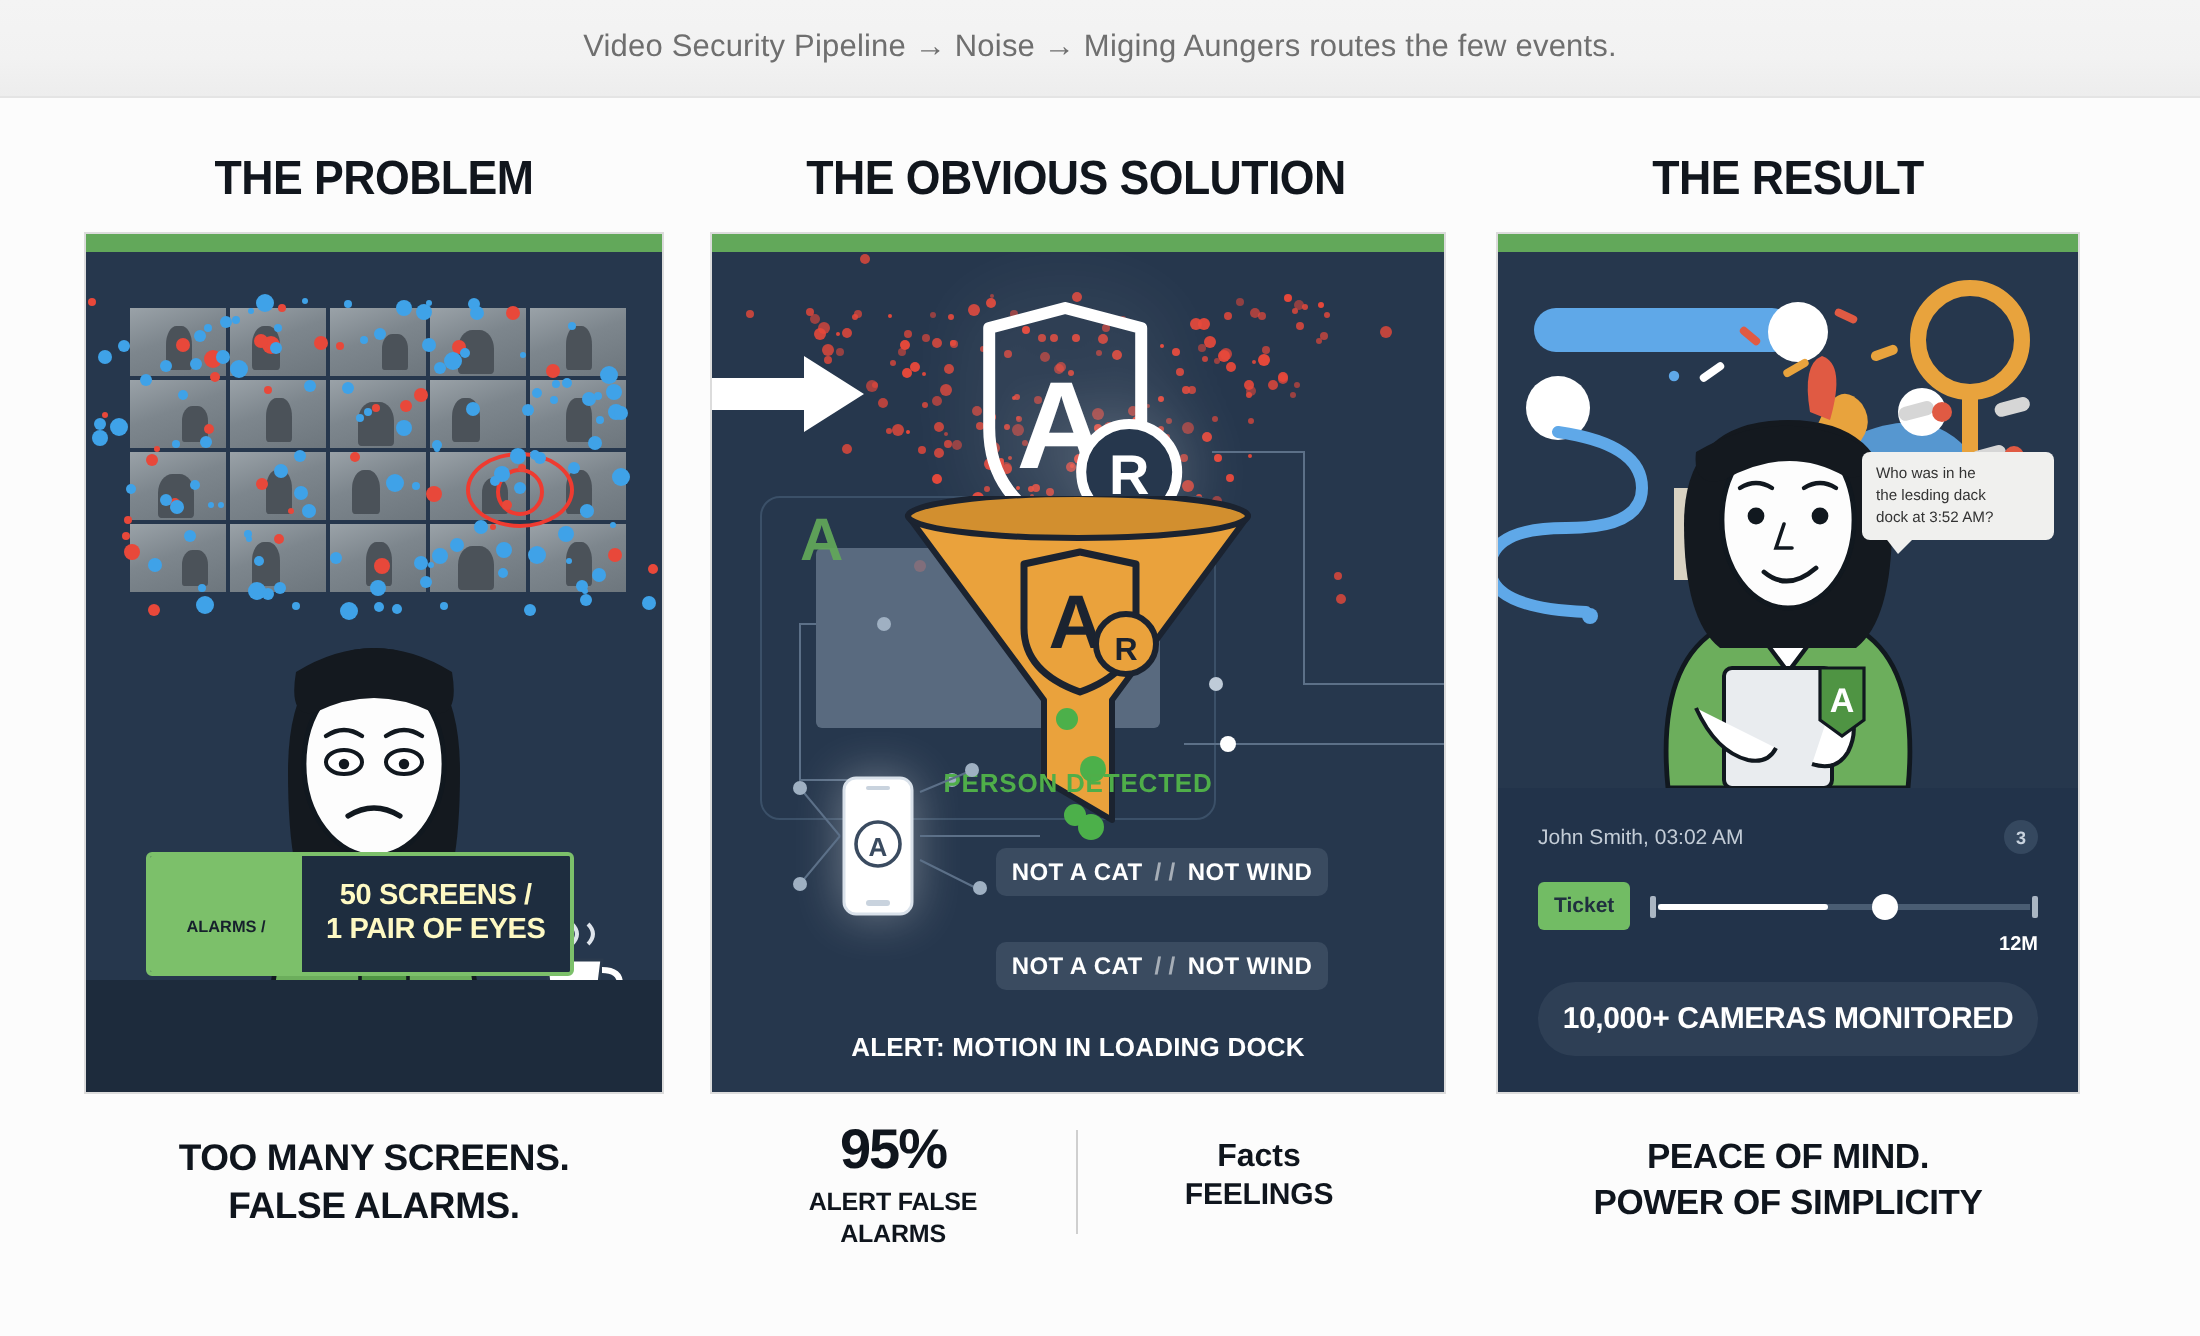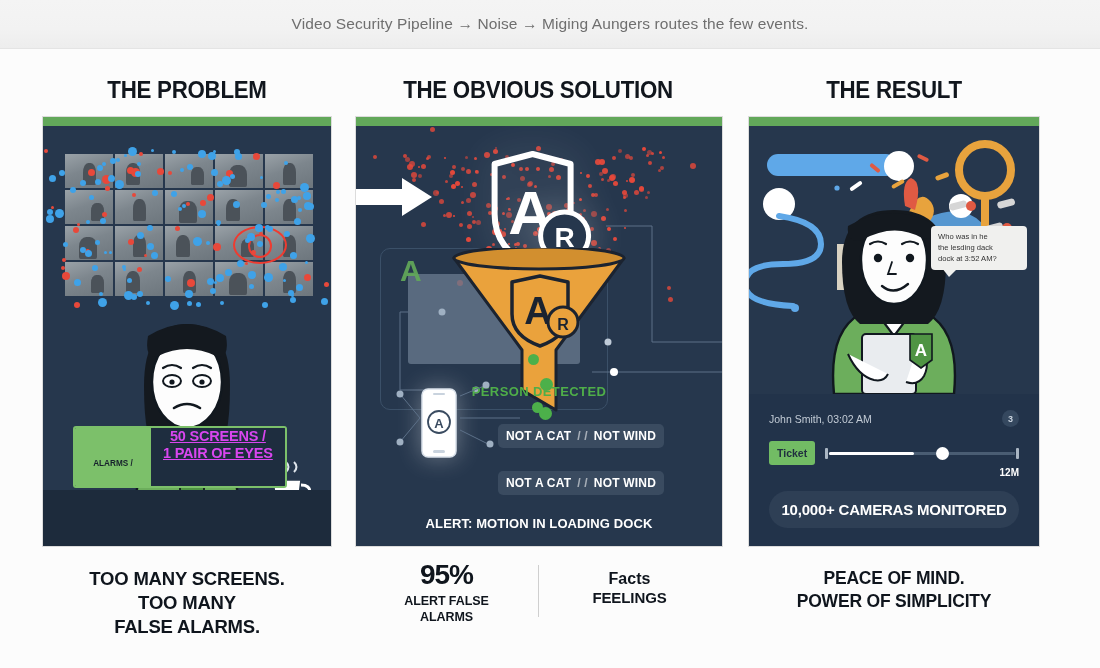--- a/index.html
+++ b/index.html
@@ -180,31 +180,30 @@
   }
   .stat-badge-num .sm {
     font-size: 8.2px;
     font-weight: bold;
     line-height: 1.12;
     text-align: center;
     margin-top: 1px;
   }
   .stat-badge-text {
     display: flex;
-    align-items: flex-start;
+    align-items: center;
     justify-content: center;
-    color: #d946ef;
+    color: #fef9c3;
     font-size: 14.5px;
     font-weight: bold;
     line-height: 1.18;
     text-align: center;
     padding: 0 12px;
     background: #1e2d3f;
     letter-spacing: -0.2px;
-    text-decoration: underline;
   }
 
   
   .p2-outer { width: 366px; }
   .p2-body { height: 420px; }
 
   .arrow-in {
     position: absolute;
     left: 0px; top: 52px;
     width: 76px; height: 38px;
@@ -723,21 +722,20 @@
                 <span>1 PAIR OF EYES</span>
               </span>
             </div>
           </div>
 
         </div>
       </div>
 
       <div class="caption">
         <div>TOO MANY SCREENS.</div>
-        <div>TOO MANY</div>
         <div>FALSE ALARMS.</div>
       </div>
     </div>
 
     <div class="col col-2">
       <div class="col-title">THE OBVIOUS SOLUTION</div>
 
       <div class="panel p2-outer">
         <div class="panel-topbar"></div>
         <div class="panel-body p2-body">

